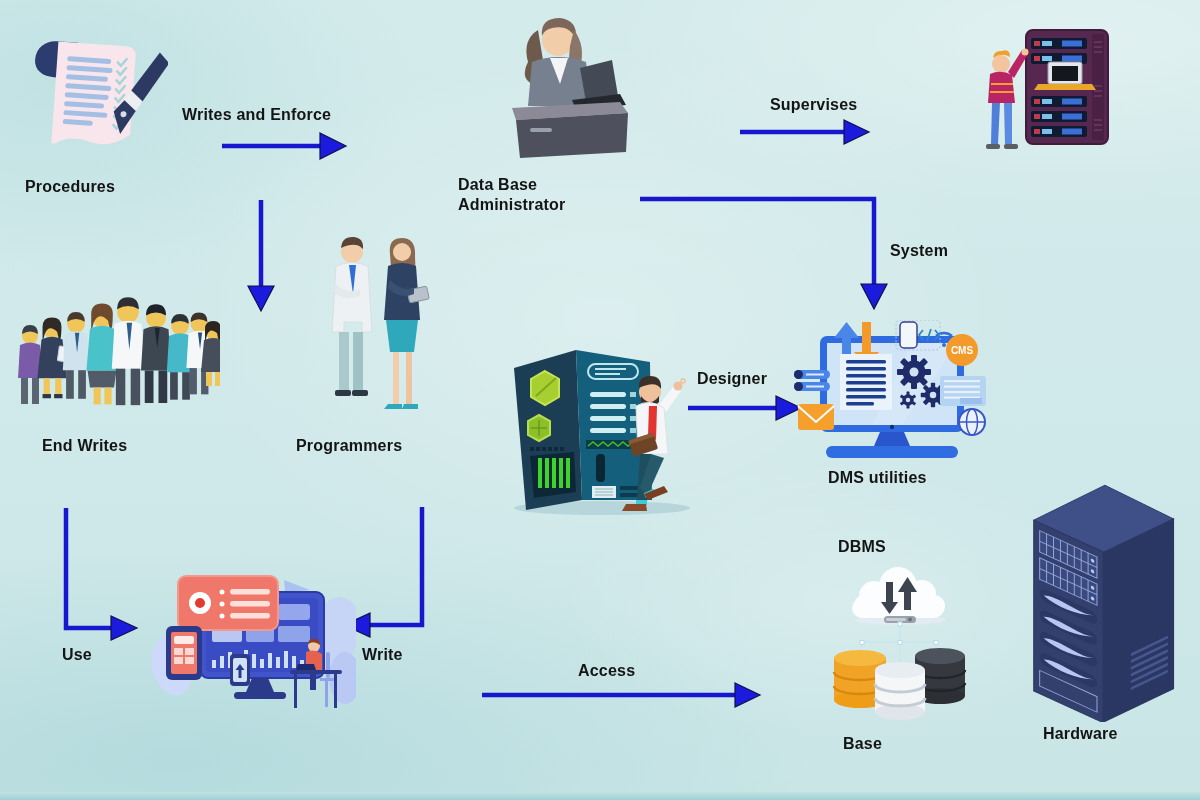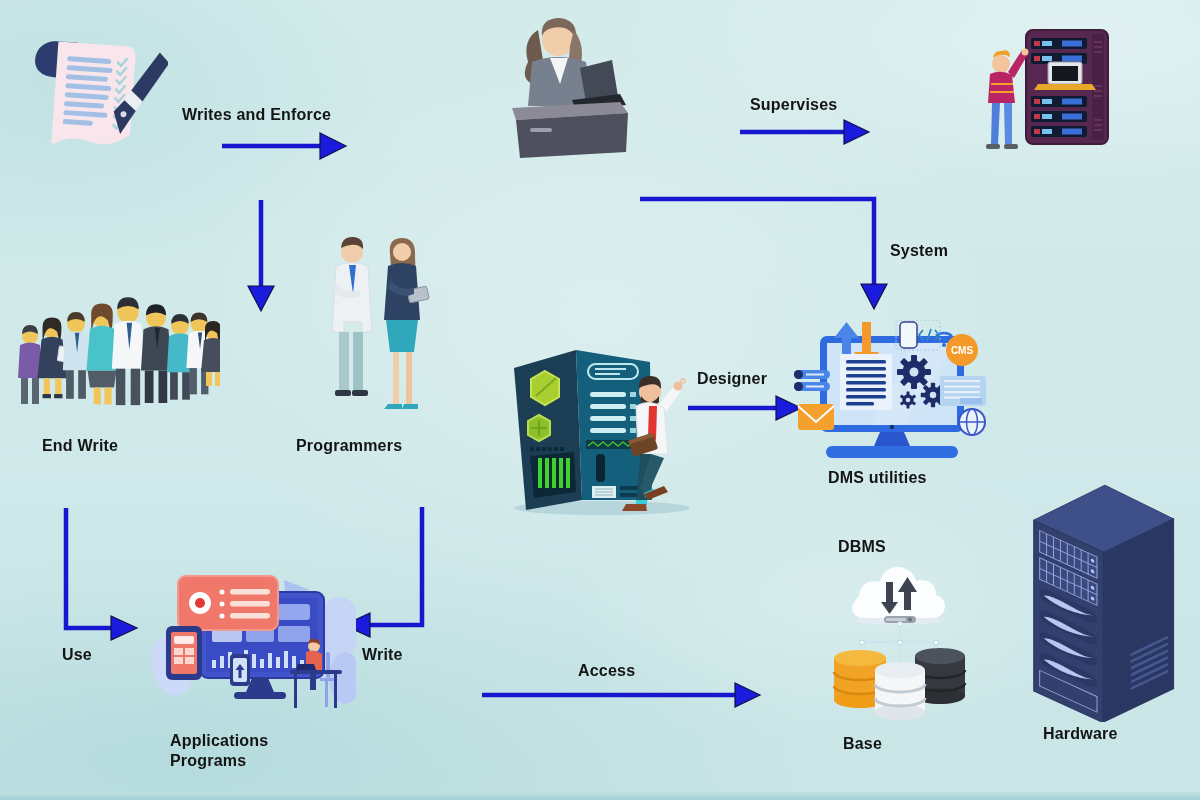--- a/index.html
+++ b/index.html
@@ -77,38 +77,40 @@
         </g>
         <g>
           <polygon points="138,12 148,22 124,62 112,52" fill="#2c3a63"></polygon>
           <polygon points="112,52 124,62 118,72 106,62" fill="#eceef2"></polygon>
           <polygon points="106,62 118,72 104,96 96,74" fill="#2c3a63"></polygon>
           <circle cx="106" cy="76" r="3" fill="#d8dce4"></circle>
         </g>
       </g>
     </svg>
   </div>
+  <div class="lbl" style="left:25px;top:177px;width:160px">Procedures</div>
 
   <div class="illo" style="left:486px;top:10px;width:145px;height:155px">
     <svg viewBox="0 0 145 155">
       <path d="M52 20 Q36 30 42 52 Q34 68 46 74 L58 56 Z" fill="#6e5a4c"></path>
       <circle cx="72" cy="30" r="16" fill="#f2cda9"></circle>
       <path d="M56 26 Q54 8 74 8 Q92 10 90 30 Q84 14 66 18 Q58 20 56 26 Z" fill="#7c675a"></path>
       <path d="M88 20 Q100 36 94 58 Q88 66 82 60 L84 36 Z" fill="#8a7668"></path>
       <path d="M46 52 Q72 42 100 52 L106 96 L42 96 Z" fill="#76808f"></path>
       <polygon points="64,48 82,48 74,74" fill="#f4f5f7"></polygon>
       <path d="M96 56 L118 74 L112 84 L92 72 Z" fill="#76808f"></path>
       <circle cx="116" cy="78" r="4" fill="#f2cda9"></circle>
       <polygon points="94,58 126,50 132,86 100,92" fill="#434a55"></polygon>
       <polygon points="86,90 134,84 140,95 90,100" fill="#23272e"></polygon>
       <polygon points="26,98 134,92 142,103 30,110" fill="#8d8a98"></polygon>
       <polygon points="30,110 142,103 140,142 34,148" fill="#4e505e"></polygon>
       <rect x="44" y="118" width="22" height="4" rx="2" fill="#9aa0ac"></rect>
     </svg>
   </div>
+  <div class="lbl" style="left:458px;top:175px;width:170px">Data Base Administrator</div>
 
   <div class="illo" style="left:968px;top:24px;width:155px;height:145px">
     <svg viewBox="0 0 155 145">
       <rect x="58" y="6" width="82" height="114" rx="7" fill="#57284f" stroke="#3f1c3a" stroke-width="2"></rect>
       <rect x="124" y="10" width="12" height="106" fill="#4a2144"></rect>
       <g stroke="#6e3a64" stroke-width="1.5">
         <path d="M126 18 H134 M126 23 H134 M126 28 H134"></path>
         <path d="M126 62 H134 M126 67 H134 M126 72 H134"></path>
         <path d="M126 96 H134 M126 101 H134 M126 106 H134"></path>
       </g>
@@ -230,21 +232,21 @@
         </g>
       <g transform="translate(205,58)">
           <circle r="7.5" fill="#f0c65a"></circle>
           <path d="M-8 -3 Q-8 -11 0 -11 Q8 -11 8 -3 Q8 7 6 11 L4 1 Q-3 -5 -6 3 L-8 11 Z" fill="#2b2620"></path>
           <path d="M-9 8 Q0 4 9 8 L12 40 L-12 40 Z" fill="#454e5a"></path>
           <rect x="-7" y="40" width="6" height="14" fill="#f0c65a"></rect>
           <rect x="2" y="40" width="6" height="14" fill="#f0c65a"></rect>
         </g>
     </svg>
   </div>
-  <div class="lbl" style="left:42px;top:436px;width:160px">End Write</div>
+  <div class="lbl" style="left:42px;top:436px;width:160px">End Writes</div>
 
   <div class="illo" style="left:322px;top:232px;width:118px;height:202px">
     <svg viewBox="0 0 118 202">
       <circle cx="30" cy="20" r="11" fill="#f2cda9"></circle>
       <path d="M19 16 Q20 4 32 5 Q42 6 41 17 Q34 9 19 16 Z" fill="#5a4436"></path>
       <path d="M14 34 Q30 27 46 34 L50 100 L40 100 L40 90 L22 90 L22 100 L10 100 Z" fill="#edf1f3" stroke="#d8dfe2"></path>
       <polygon points="27,33 34,33 31,62" fill="#2f6fd0"></polygon>
       <path d="M14 52 Q24 62 38 58 L38 64 Q22 70 12 60 Z" fill="#e4e9ec"></path>
       <rect x="17" y="100" width="10" height="58" fill="#a9c9cd"></rect>
       <rect x="31" y="100" width="10" height="58" fill="#9fc2c6"></rect>
@@ -505,21 +507,20 @@
         <rect x="152" y="108" width="3" height="34" fill="#2c3a8c"></rect>
           <rect x="192" y="108" width="3" height="34" fill="#2c3a8c"></rect>
         <rect x="168" y="108" width="6" height="16" fill="#2c3a8c"></rect>
         <rect x="178" y="112" width="14" height="3" fill="#8fa3ea"></rect>
           <rect x="183" y="115" width="3" height="26" fill="#8fa3ea"></rect>
       </g>
       <polygon points="110,112 126,112 132,126 104,126" fill="#2c3a8c"></polygon>
       <rect x="92" y="126" width="52" height="7" rx="3.5" fill="#2c3a8c"></rect>
     </svg>
   </div>
-  <div class="lbl" style="left:170px;top:731px;width:140px">Applications Programs</div>
 
   <div class="illo" style="left:826px;top:566px;width:148px;height:184px">
     <svg viewBox="0 0 148 184">
       <g>
         <ellipse cx="74" cy="54" rx="46" ry="5" fill="#e2ebf2"></ellipse>
         <g fill="#fbfdff">
           <circle cx="48" cy="30" r="15"></circle>
             <circle cx="72" cy="20" r="19"></circle>
             <circle cx="96" cy="28" r="14"></circle>
             <circle cx="108" cy="40" r="11"></circle>
@@ -602,21 +603,21 @@
             <rect x="28" y="139" width="38" height="3" rx="1.5"></rect>
             <rect x="28" y="146" width="38" height="3" rx="1.5"></rect>
             <rect x="28" y="153" width="38" height="3" rx="1.5"></rect>
         </g>
       </g>
     </svg>
   </div>
   <div class="lbl" style="left:1043px;top:724px;width:115px">Hardware</div>
 
   <div class="lbl" style="left:182px;top:105px;width:205px">Writes and Enforce</div>
-  <div class="lbl" style="left:750px;top:95px;width:120px">Supervises</div>
+  <div class="lbl" style="left:770px;top:95px;width:120px">Supervises</div>
   <div class="lbl" style="left:890px;top:241px;width:95px">System</div>
   <div class="lbl" style="left:697px;top:369px;width:100px">Designer</div>
   <div class="lbl" style="left:62px;top:645px;width:66px">Use</div>
   <div class="lbl" style="left:362px;top:645px;width:70px">Write</div>
   <div class="lbl" style="left:578px;top:661px;width:90px">Access</div>
 
   <div class="bottom-strip"></div>
 </div>
 
 </body></html>

